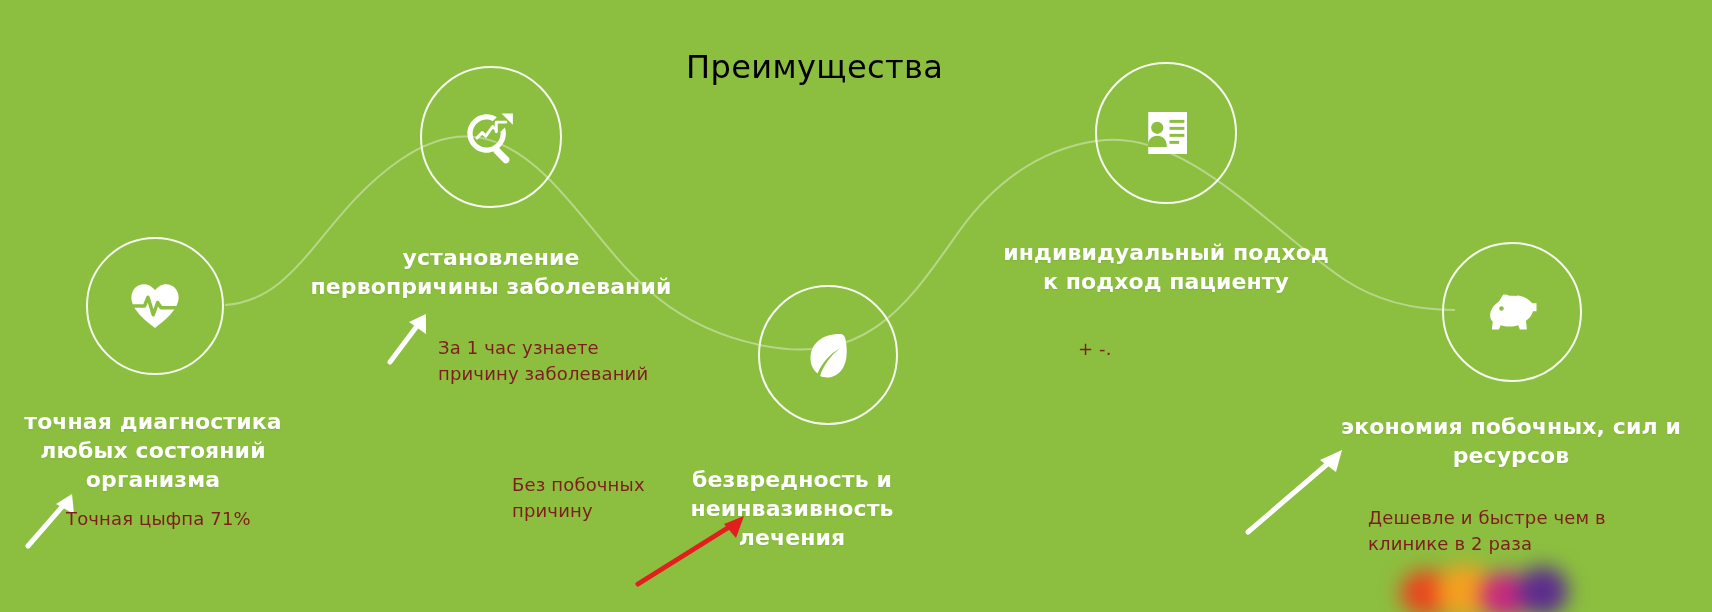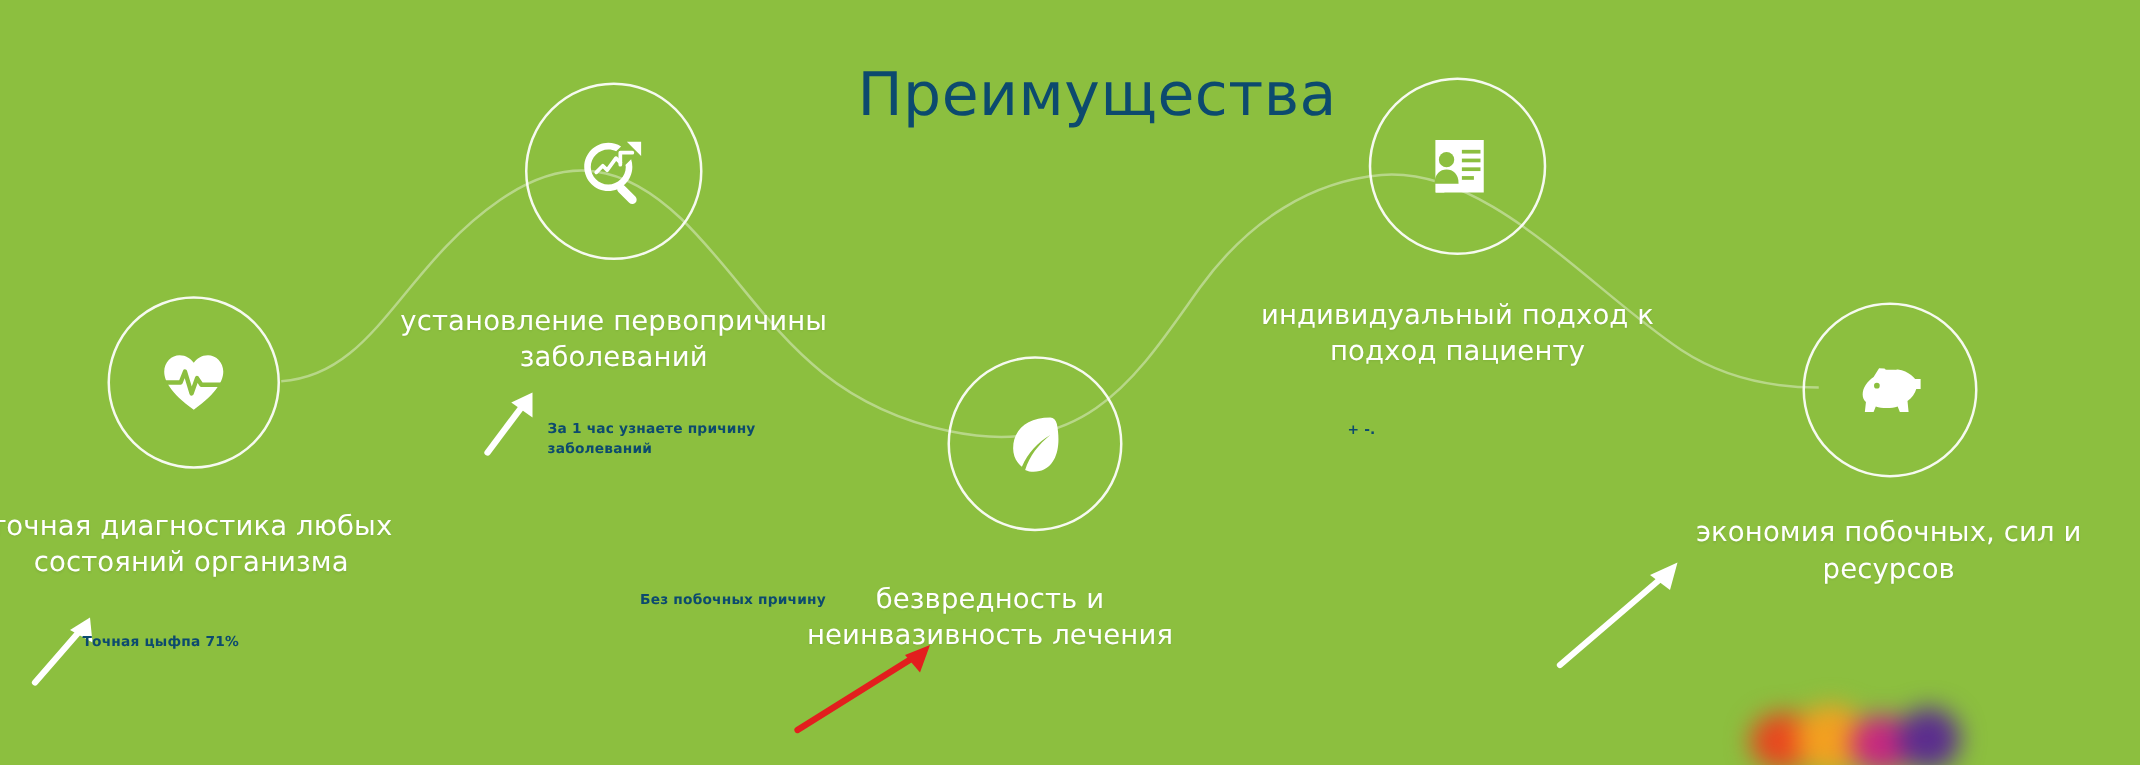--- a/index.html
+++ b/index.html
@@ -26,43 +26,43 @@
   .node-icon svg { width:100%; height:100%; display:block; fill:#ffffff; }
 
   
   .node-label {
     position:absolute;
     color:#ffffff;
     font-size:22px;
     line-height:1.32;
     text-align:center;
     letter-spacing:.1px;
-    font-weight:400;
+    font-weight:700;
     text-shadow:0 1px 2px rgba(0,0,0,.07);
   }
 
   
   .note {
     position:absolute;
-    color:#0c4a6e;
-    font-size:11px;
+    color:#7f1d1d;
+    font-size:18px;
     line-height:1.45;
-    font-weight:700;
+    font-weight:400;
     letter-spacing:.15px;
   }
 
   
   .arrow { position:absolute; pointer-events:none; }
   .arrow svg { display:block; overflow:visible; }
 
   
   .page-title {
     position:absolute;
-    color:#0c4a6e;
-    font-size:48px;
+    color:#000000;
+    font-size:32px;
     font-weight:400;
     letter-spacing:.4px;
     white-space:nowrap;
   }
 
   
   .blob { position:absolute; pointer-events:none; filter:blur(10px); }
   .blob span { position:absolute; border-radius:50%; display:block; }
 </style>
 </head>
@@ -168,20 +168,21 @@
       </svg>
     </span>
   </div>
   <div class="node-label" style="left:1336px; top:412px; width:350px;">экономия побочных, сил и ресурсов</div>
   <div class="arrow" style="left:1240px; top:442px;">
     <svg width="116" height="96" viewBox="0 0 116 96">
       <path d="M8 90 L92 18" stroke="#ffffff" stroke-width="5" stroke-linecap="round"></path>
       <path d="M102 8 L96 30 L80 18 Z" fill="#ffffff"></path>
     </svg>
   </div>
+  <div class="note" style="left:1368px; top:505px; width:240px;">Дешевле и быстре чем в клинике в 2 раза</div>
 
   <div class="blob" style="left:1400px; top:556px; width:200px; height:70px;">
     <span style="left:0px;   top:14px; width:54px; height:46px; background:#e8451f;"></span>
     <span style="left:36px;  top:8px;  width:58px; height:54px; background:#f2a020;"></span>
     <span style="left:80px;  top:16px; width:52px; height:46px; background:#c6297f;"></span>
     <span style="left:118px; top:10px; width:50px; height:50px; background:#5b2d8e;"></span>
   </div>
 
 </div>
 

